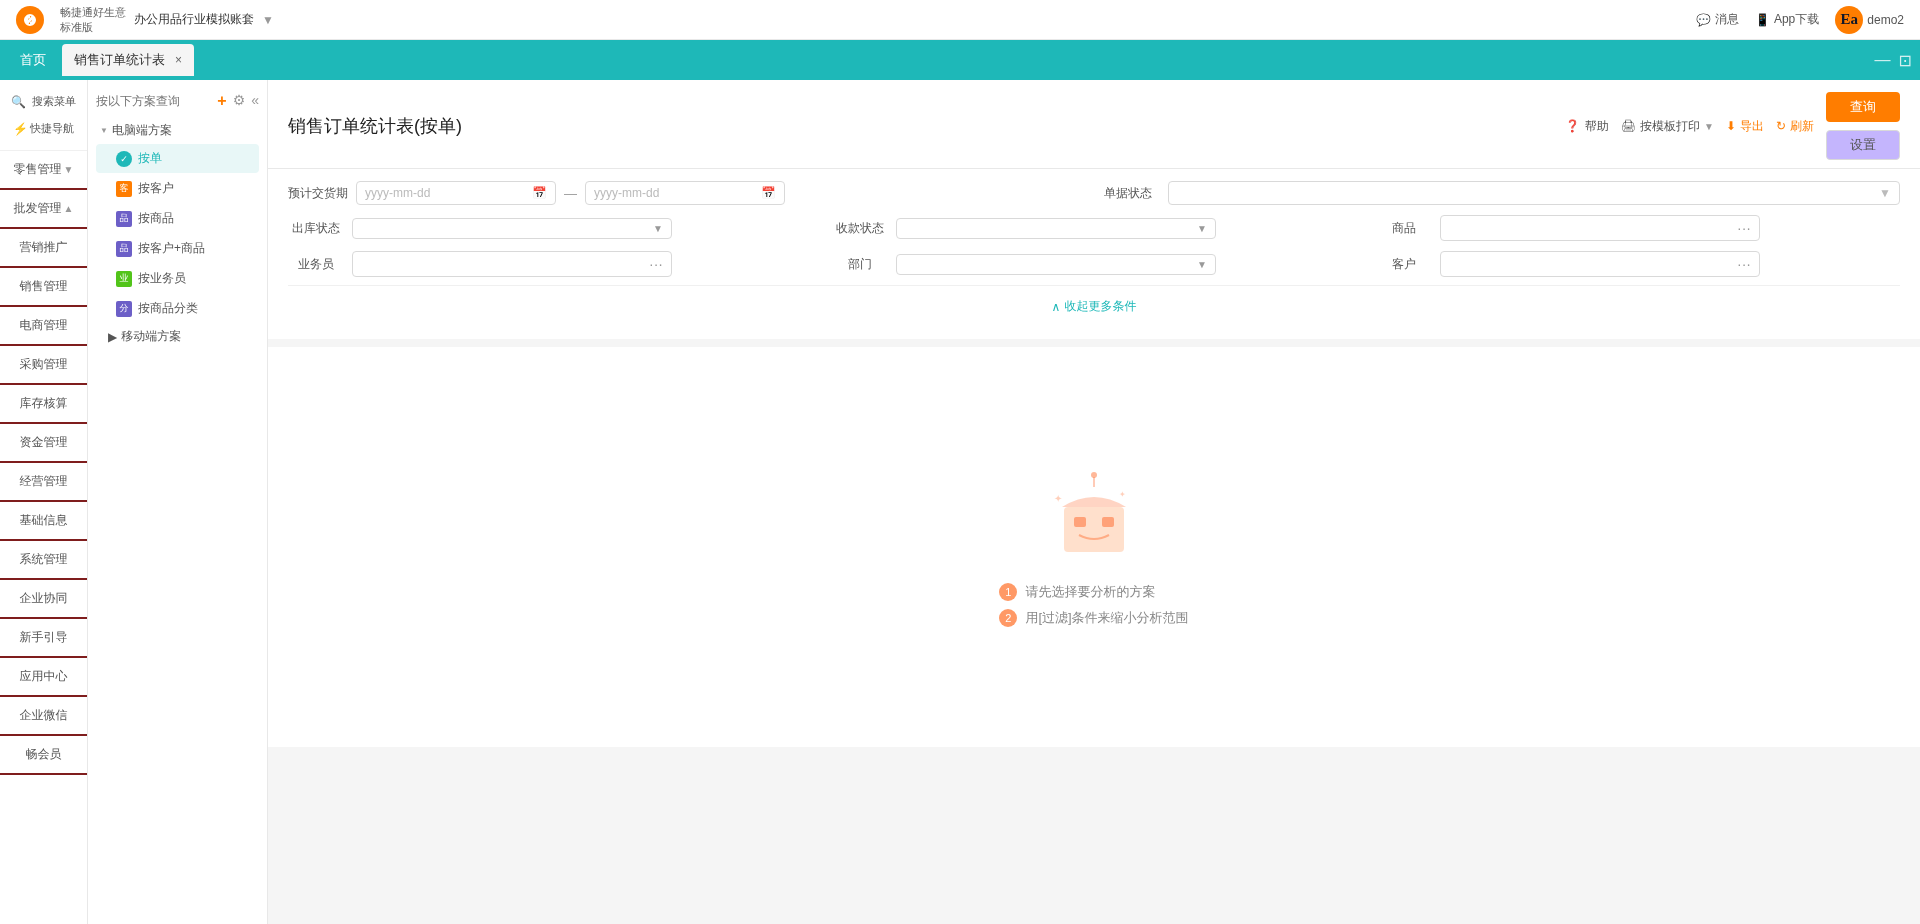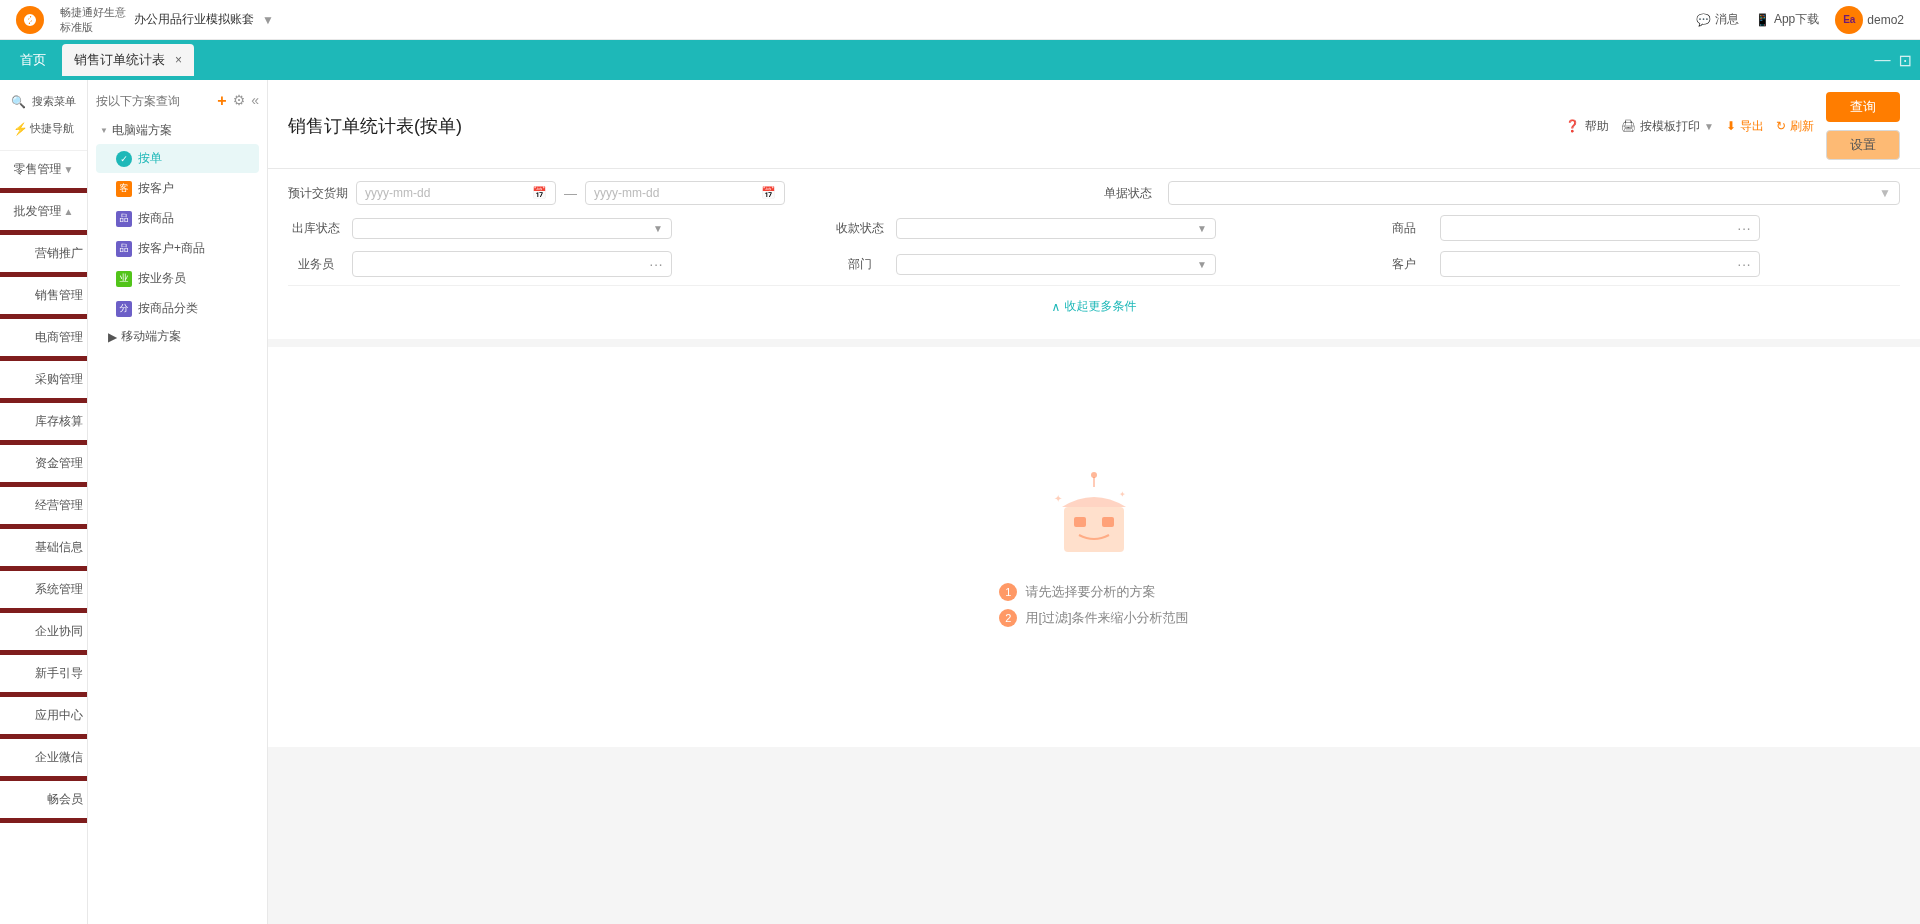--- a/index.html
+++ b/index.html
@@ -9,40 +9,40 @@
     .top-header { height: 40px; background: #fff; display: flex; align-items: center; padding: 0 16px; border-bottom: 1px solid #e8e8e8; justify-content: space-between; }
     .top-header-left { display: flex; align-items: center; gap: 8px; }
     .logo-area { display: flex; align-items: center; gap: 16px; }
     .logo-icon { width: 28px; height: 28px; background: #ff7d00; border-radius: 50%; display: flex; align-items: center; justify-content: center; }
     .logo-icon svg { width: 16px; height: 16px; fill: white; }
     .logo-text { font-size: 11px; color: #666; line-height: 1.3; }
     .breadcrumb-title { font-size: 12px; color: #333; display: flex; align-items: center; gap: 8px; }
     .breadcrumb-title .chevron { color: #999; font-size: 12px; }
     .top-header-right { display: flex; align-items: center; gap: 16px; }
     .top-right-item { display: flex; align-items: center; gap: 4px; color: #555; font-size: 12px; cursor: pointer; }
-    .avatar { width: 28px; height: 28px; border-radius: 50%; background: #ff7d00; display: flex; align-items: center; justify-content: center; color: #701a75; font-size: 10px; font-weight: bold; }
+    .avatar { width: 28px; height: 28px; border-radius: 50%; background: #ff7d00; display: flex; align-items: center; justify-content: center; color: #0f172a; font-size: 15px; font-weight: bold; font-family: Liberation Serif, serif; }
 
     
     .tab-bar { height: 40px; background: #1eb8b8; display: flex; align-items: center; padding: 0 8px; gap: 4px; }
     .tab-item { height: 32px; padding: 0 12px; display: flex; align-items: center; gap: 6px; border-radius: 4px 4px 0 0; cursor: pointer; font-size: 13px; color: rgba(255,255,255,0.85); }
     .tab-item.home { background: transparent; color: white; }
     .tab-item.active { background: #f5f5f5; color: #333; }
     .tab-close { font-size: 12px; color: #666; cursor: pointer; margin-left: 4px; }
     .tab-bar-actions { margin-left: auto; display: flex; align-items: center; gap: 8px; }
     .tab-action-btn { color: white; cursor: pointer; font-size: 16px; opacity: 0.8; }
 
     
     .main-layout { display: flex; flex: 1; overflow: hidden; }
 
     
     .sidebar { width: 88px; background: #fff; border-right: 1px solid #e8e8e8; display: flex; flex-direction: column; overflow-y: auto; flex-shrink: 0; }
     .sidebar-top { padding: 8px 4px; border-bottom: 1px solid #f0f0f0; }
     .sidebar-search { display: flex; align-items: center; justify-content: center; padding: 6px 0; cursor: pointer; color: #555; font-size: 12px; }
     .sidebar-nav { display: flex; align-items: center; justify-content: center; padding: 6px 0; cursor: pointer; color: #555; font-size: 12px; }
-    .sidebar-item { padding: 10px 4px; text-align: right; cursor: pointer; color: #555; font-size: 12px; border-bottom: 5px solid #7f1d1d; }
+    .sidebar-item { padding: 10px 4px; text-align: center; cursor: pointer; color: #555; font-size: 12px; border-bottom: 2px solid #7f1d1d; }
     .sidebar-item.has-arrow { display: flex; align-items: center; justify-content: center; gap: 2px; }
     .sidebar-item .arrow { font-size: 10px; color: #999; }
 
     
     .content-area { flex: 1; display: flex; overflow: hidden; }
 
     
     .left-panel { width: 180px; background: #fff; border-right: 1px solid #e8e8e8; flex-shrink: 0; overflow-y: auto; padding: 8px 0; }
     .left-panel-header { display: flex; align-items: center; justify-content: space-between; padding: 4px 8px 8px; }
     .left-panel-title { font-size: 12px; color: #737373; }
@@ -84,21 +84,21 @@
     
     .results-area { background: #fff; min-height: 400px; display: flex; align-items: center; justify-content: center; flex-direction: column; }
     .empty-state { display: flex; flex-direction: column; align-items: center; gap: 16px; padding: 60px 20px; }
     .empty-icon { width: 100px; height: 100px; position: relative; }
     .empty-tips { display: flex; flex-direction: column; gap: 8px; }
     .empty-tip { display: flex; align-items: center; gap: 8px; font-size: 13px; color: #888; }
     .tip-number { width: 18px; height: 18px; border-radius: 50%; background: #ff9966; color: white; font-size: 11px; display: flex; align-items: center; justify-content: center; flex-shrink: 0; }
 
     
     .query-btn { background: #ff7d00; color: white; border: none; padding: 6px 24px; border-radius: 4px; font-size: 13px; cursor: pointer; }
-    .settings-btn { background: #fdba74; color: #555; border: 1px solid #d9d9d9; padding: 5px 16px; border-radius: 4px; font-size: 13px; cursor: pointer; margin-top: 4px; }
+    .settings-btn { background: #c4b5fd; color: #555; border: 1px solid #d9d9d9; padding: 5px 16px; border-radius: 4px; font-size: 13px; cursor: pointer; margin-top: 4px; }
     .btn-group { display: flex; flex-direction: column; gap: 4px; }
 
     .collapse-row { display: flex; justify-content: center; padding: 8px 0; border-top: 1px solid #f0f0f0; margin-top: 8px; }
 
     .filter-grid { display: grid; grid-template-columns: repeat(3, 1fr); gap: 10px 20px; margin-bottom: 8px; }
     .filter-item { display: flex; align-items: center; gap: 8px; }
     .filter-item-label { font-size: 12px; color: #555; white-space: nowrap; min-width: 56px; text-align: center; }
     .filter-item-input { flex: 1; }
   </style>
 </head>

